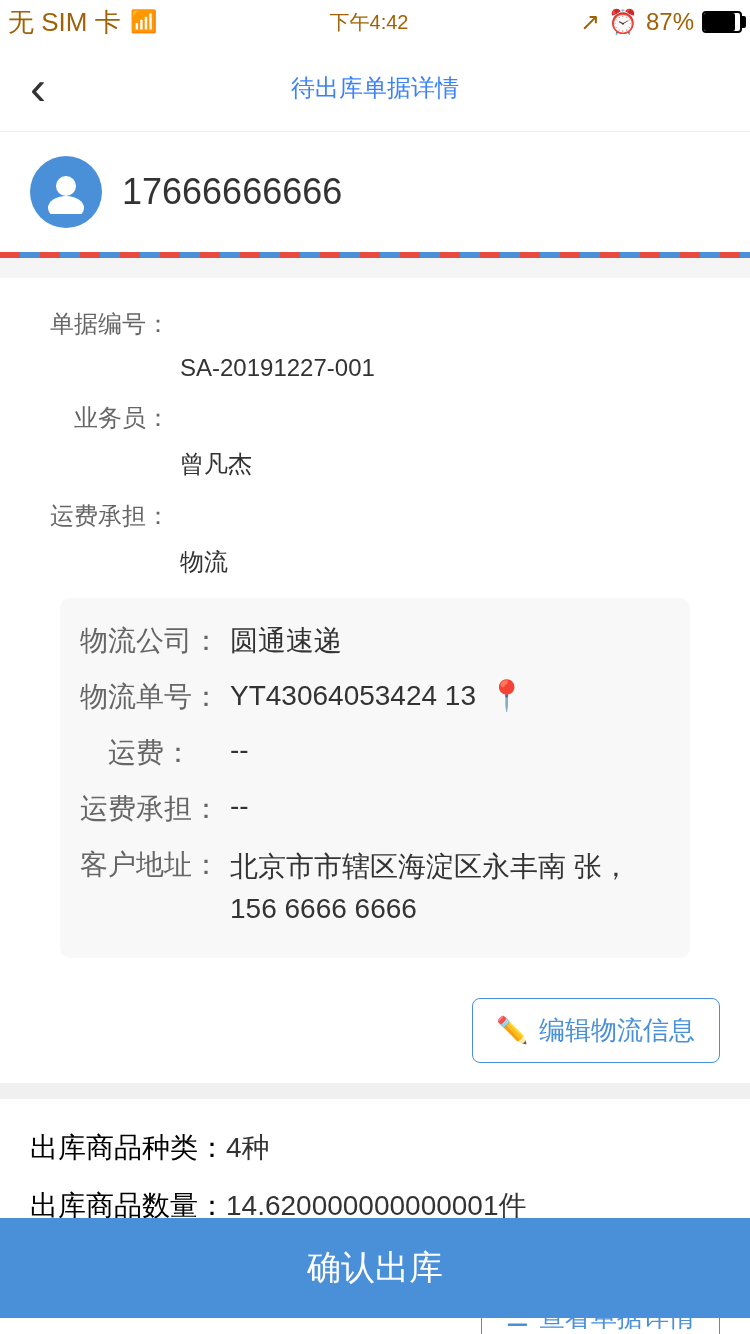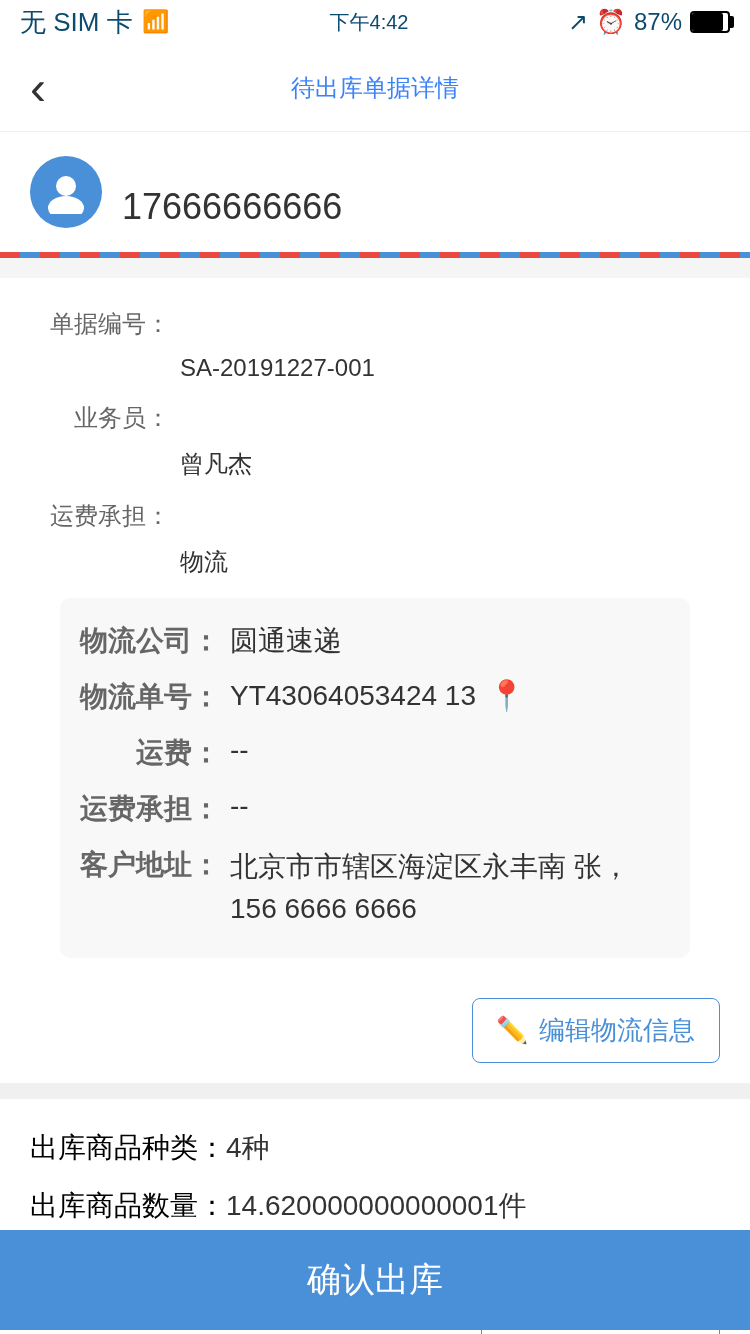--- a/index.html
+++ b/index.html
@@ -13,23 +13,23 @@
       color: #333;
     }
 
     
     .status-bar {
       height: 44px;
       background: #fff;
       display: flex;
       align-items: center;
       justify-content: space-between;
-      padding: 0 20px;
+      padding: 0 8px;
       font-size: 26px;
-      color: #0c4a6e;
+      color: #a16207;
     }
     .status-left { display: flex; align-items: center; gap: 10px; }
     .status-right { display: flex; align-items: center; gap: 8px; font-size: 24px; }
     .wifi-icon { font-size: 22px; }
 
     
     .nav-bar {
       height: 88px;
       background: #fff;
       display: flex;
@@ -49,21 +49,21 @@
       font-size: 24px;
       font-weight: 400;
       color: #3b82f6;
     }
 
     
     .customer-header {
       background: #fff;
       padding: 24px 30px;
       display: flex;
-      align-items: flex-end;
+      align-items: center;
       gap: 20px;
     }
     .avatar {
       width: 72px;
       height: 72px;
       border-radius: 50%;
       background: #4a90d9;
       display: flex;
       align-items: center;
       justify-content: center;
@@ -121,23 +121,22 @@
     .logistics-row {
       display: flex;
       align-items: flex-start;
       margin-bottom: 18px;
       font-size: 28px;
     }
     .logistics-row:last-child { margin-bottom: 4px; }
     .logistics-label {
       color: #666;
       min-width: 140px;
-      text-align: right;
+      text-align: center;
       flex-shrink: 0;
-      font-weight: bold;
     }
     .logistics-value {
       color: #333;
       margin-left: 10px;
       flex: 1;
       display: flex;
       align-items: center;
       gap: 12px;
     }
     .location-icon {
@@ -220,21 +219,21 @@
     }
 
     
     .confirm-btn-bar {
       background: #4a90d9;
       height: 100px;
       display: flex;
       align-items: center;
       justify-content: center;
       position: fixed;
-      bottom: 4px;
+      bottom: 16px;
       width: 750px;
       cursor: pointer;
     }
     .confirm-btn-text {
       color: #fff;
       font-size: 34px;
       font-weight: 500;
     }
   </style>
 </head>

